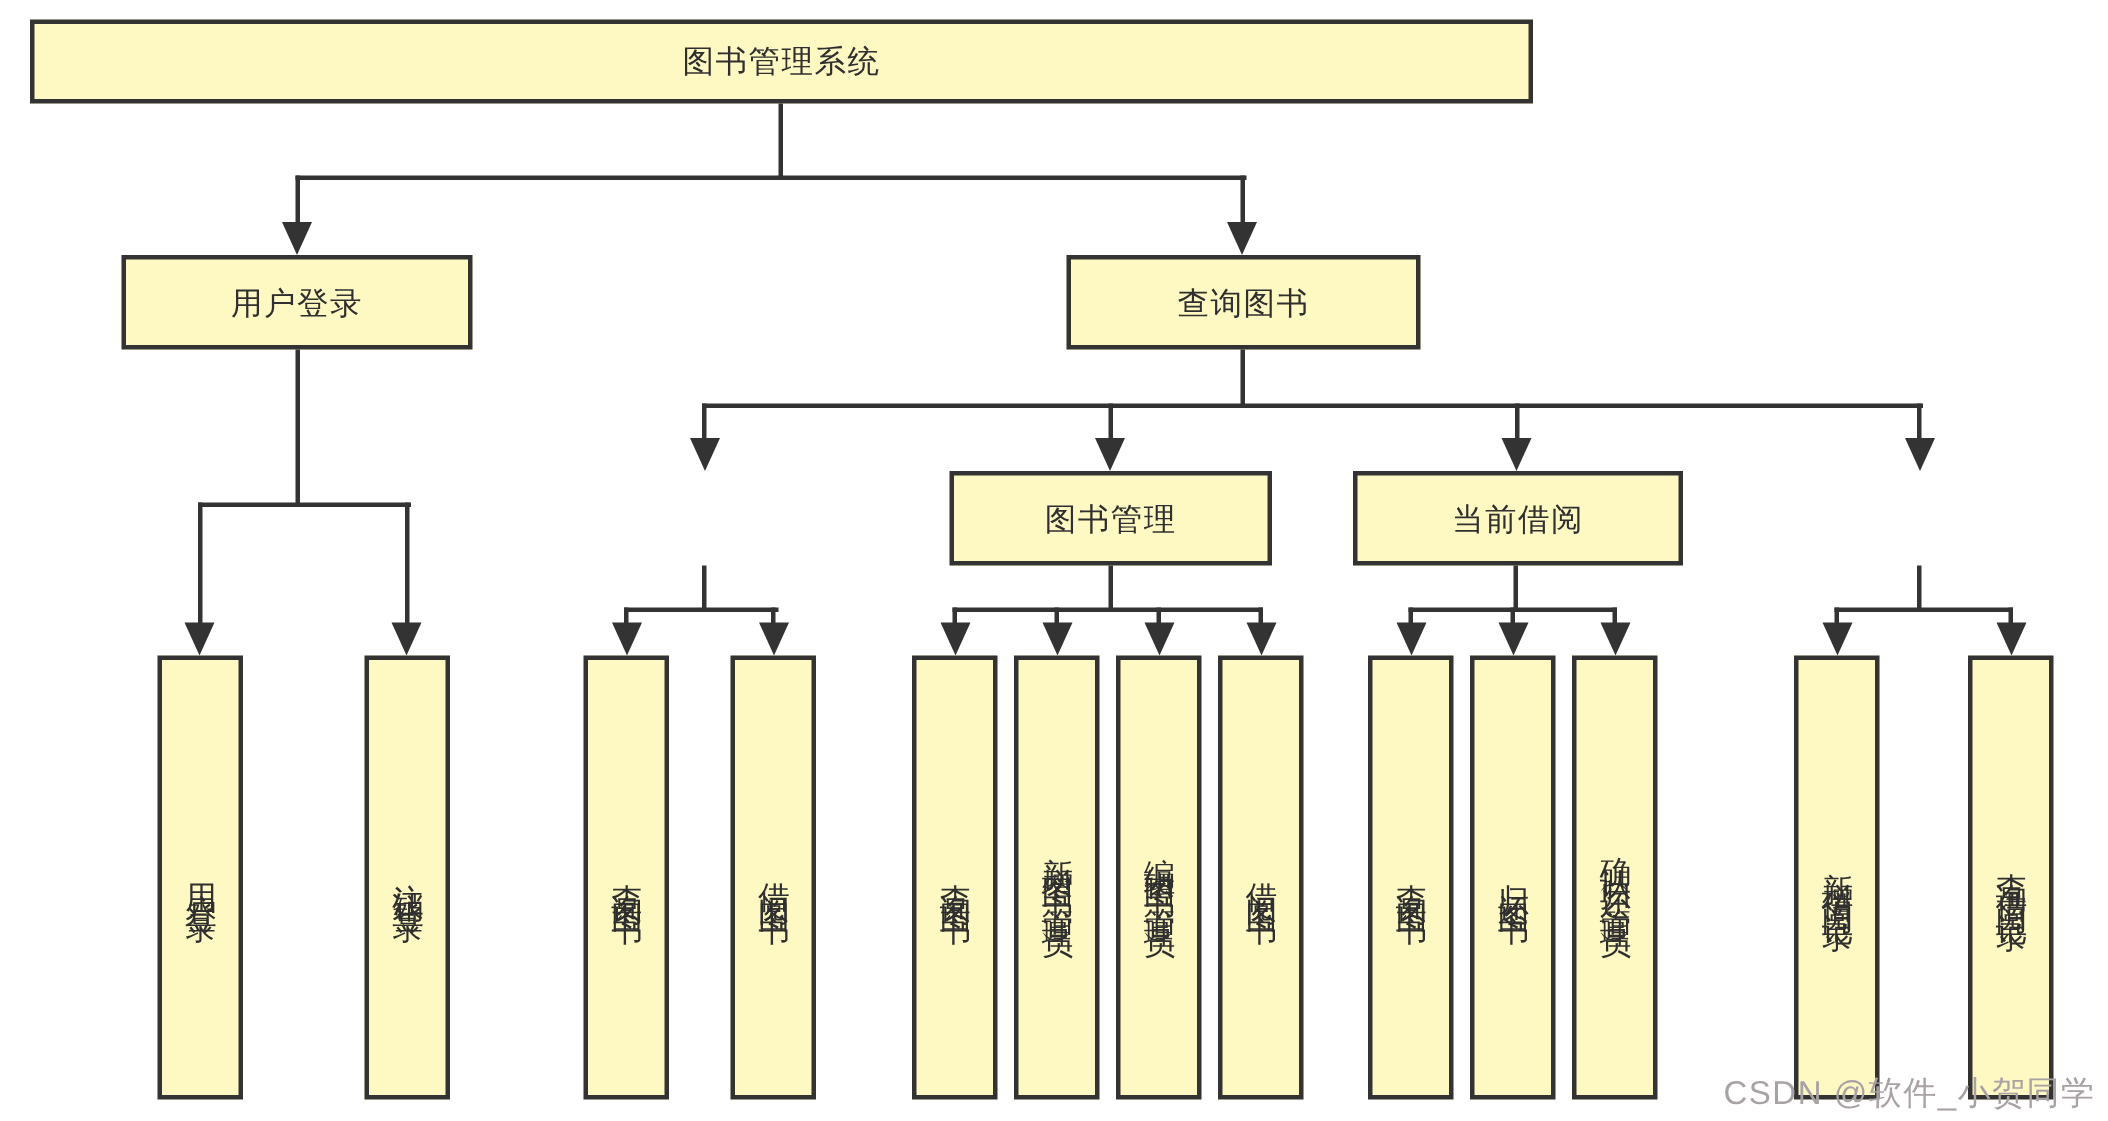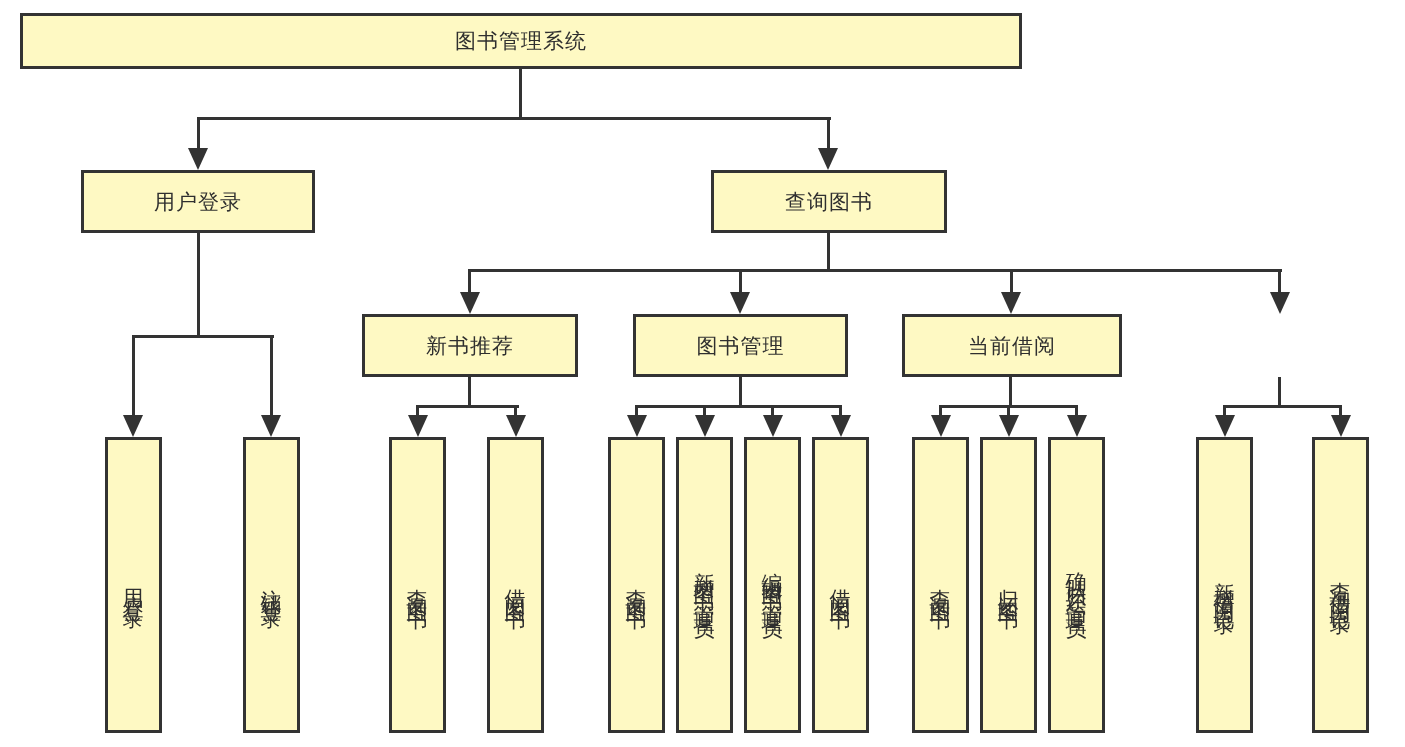--- a/index.html
+++ b/index.html
@@ -95,23 +95,20 @@
   <div class="line" style="left:468px; top:269px; width:814px; height:3px;"></div>
   <div class="line" style="left:468px; top:269px; width:3px; height:24px;"></div>
   <div class="arrow" style="left:460px; top:292px;"></div>
   <div class="line" style="left:739px; top:269px; width:3px; height:24px;"></div>
   <div class="arrow" style="left:730px; top:292px;"></div>
   <div class="line" style="left:1010px; top:269px; width:3px; height:24px;"></div>
   <div class="arrow" style="left:1001px; top:292px;"></div>
   <div class="line" style="left:1278px; top:269px; width:3px; height:24px;"></div>
   <div class="arrow" style="left:1270px; top:292px;"></div>
 
-  <div class="node node-h" style="left:362px; top:314px; width:216px; height:63px;">
-    <span>新书推荐</span>
-  </div>
   <div class="node node-h" style="left:633px; top:314px; width:215px; height:63px;">
     <span>图书管理</span>
   </div>
   <div class="node node-h" style="left:902px; top:314px; width:220px; height:63px;justify-content:center;">
     <span>当前借阅</span>
   </div>
 
   <div class="line" style="left:468px; top:377px; width:3px; height:31px;"></div>
   <div class="line" style="left:416px; top:405px; width:103px; height:3px;"></div>
   <div class="line" style="left:416px; top:405px; width:3px; height:11px;"></div>
@@ -183,14 +180,15 @@
     <span>确认归还（管理员）</span>
   </div>
 
   <div class="node node-v" style="left:1196px; top:437px; width:57px; height:296px;">
     <span>新增借阅记录</span>
   </div>
   <div class="node node-v" style="left:1312px; top:437px; width:57px; height:296px;">
     <span>查询借阅记录</span>
   </div>
 
+  <div class="watermark">CSDN @软件_小贺同学</div>
 
 </div>
 
 </body></html>

